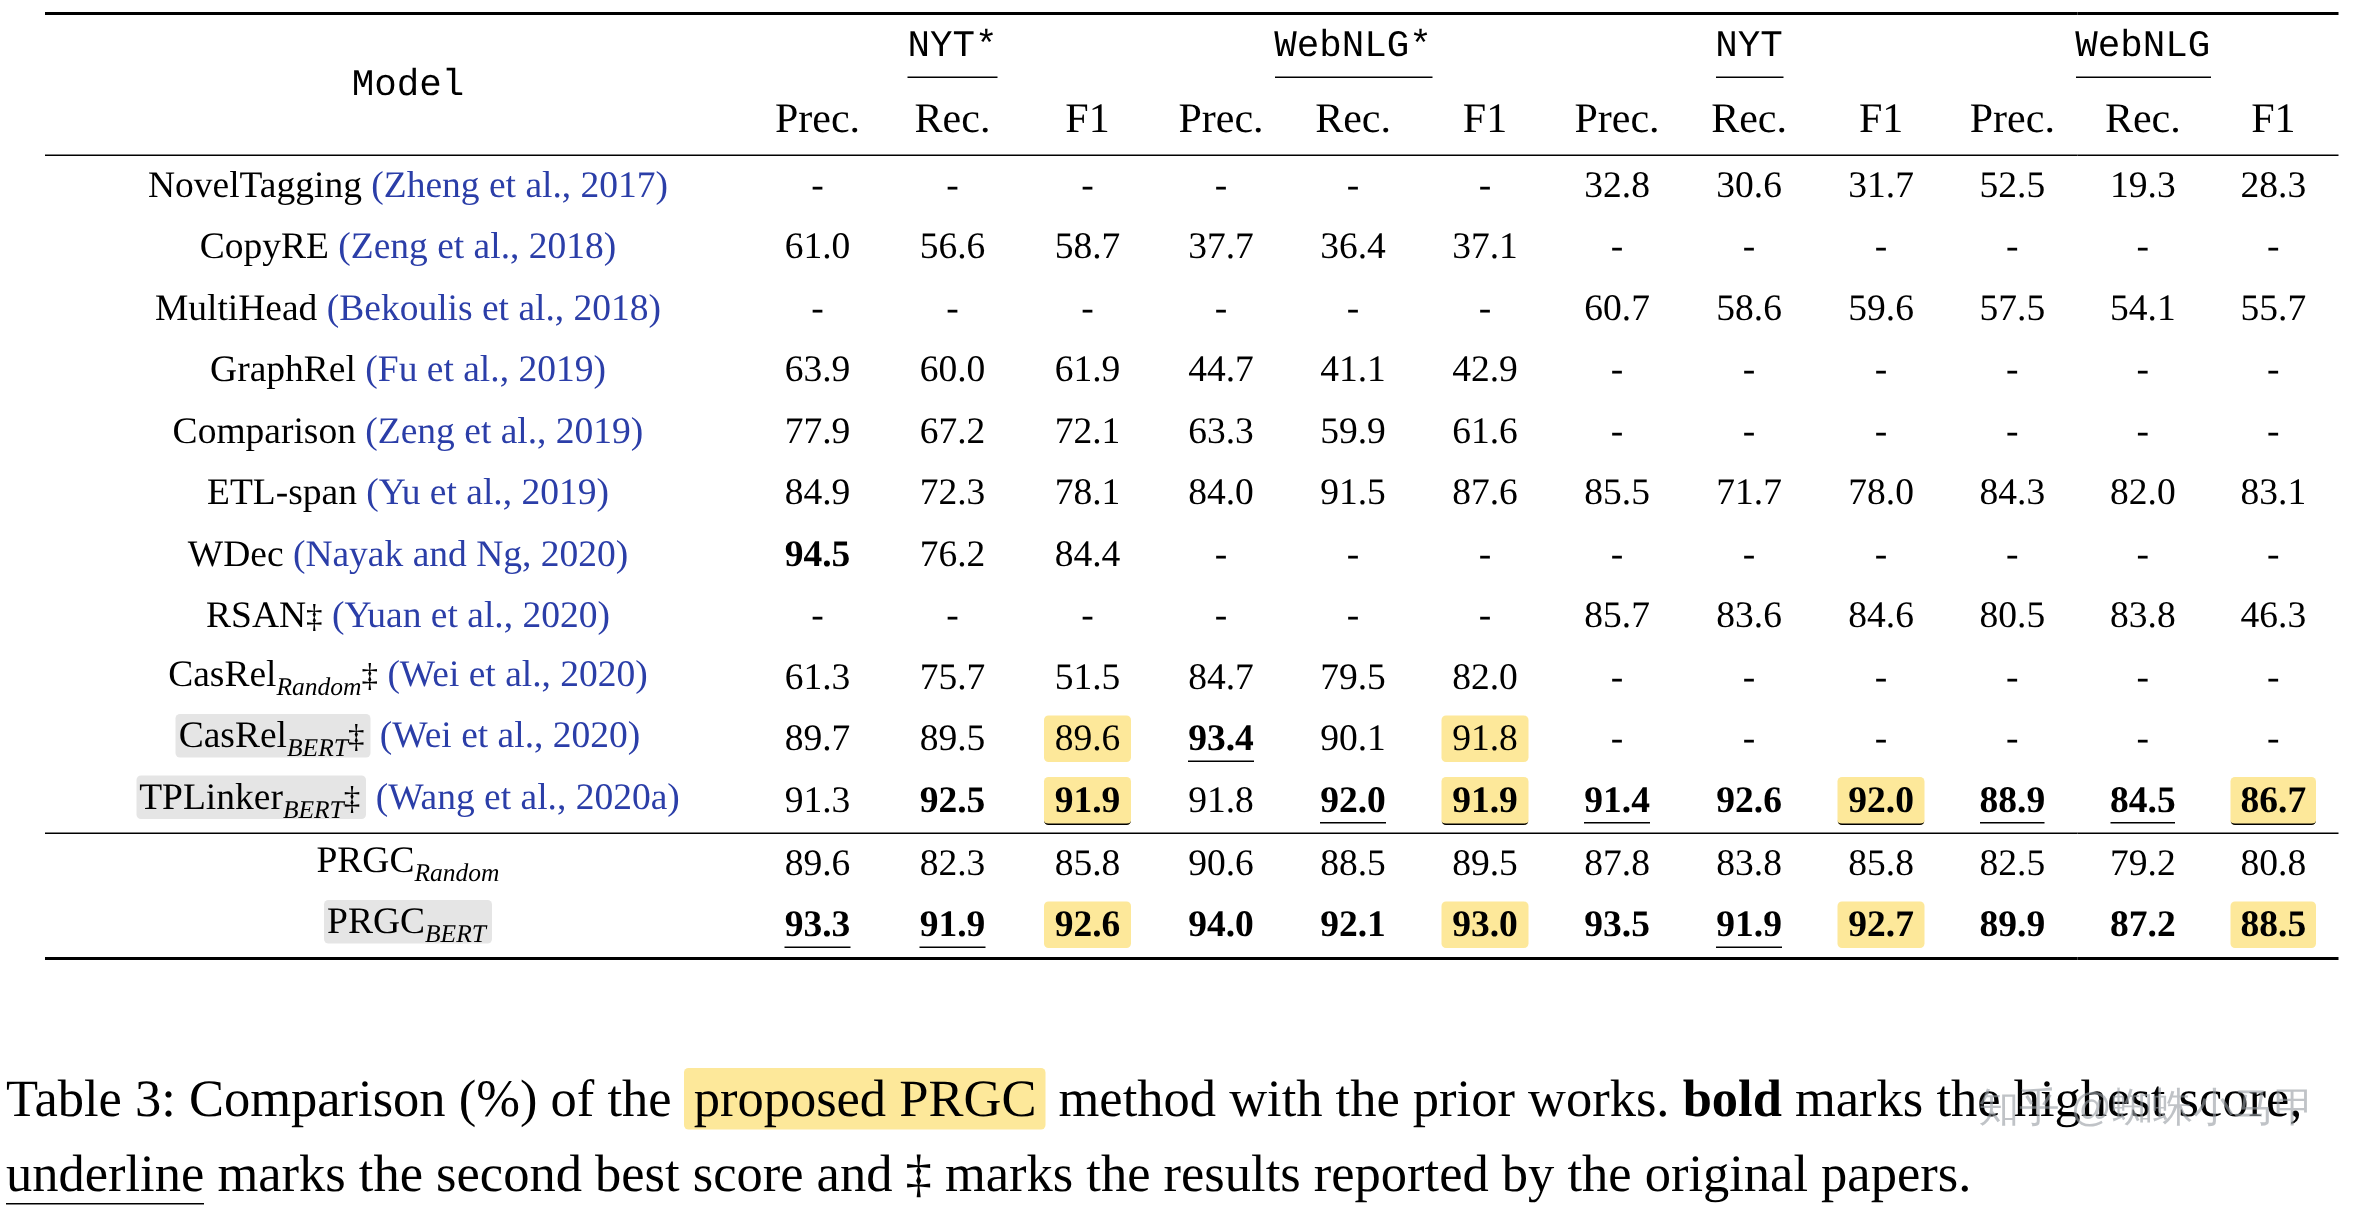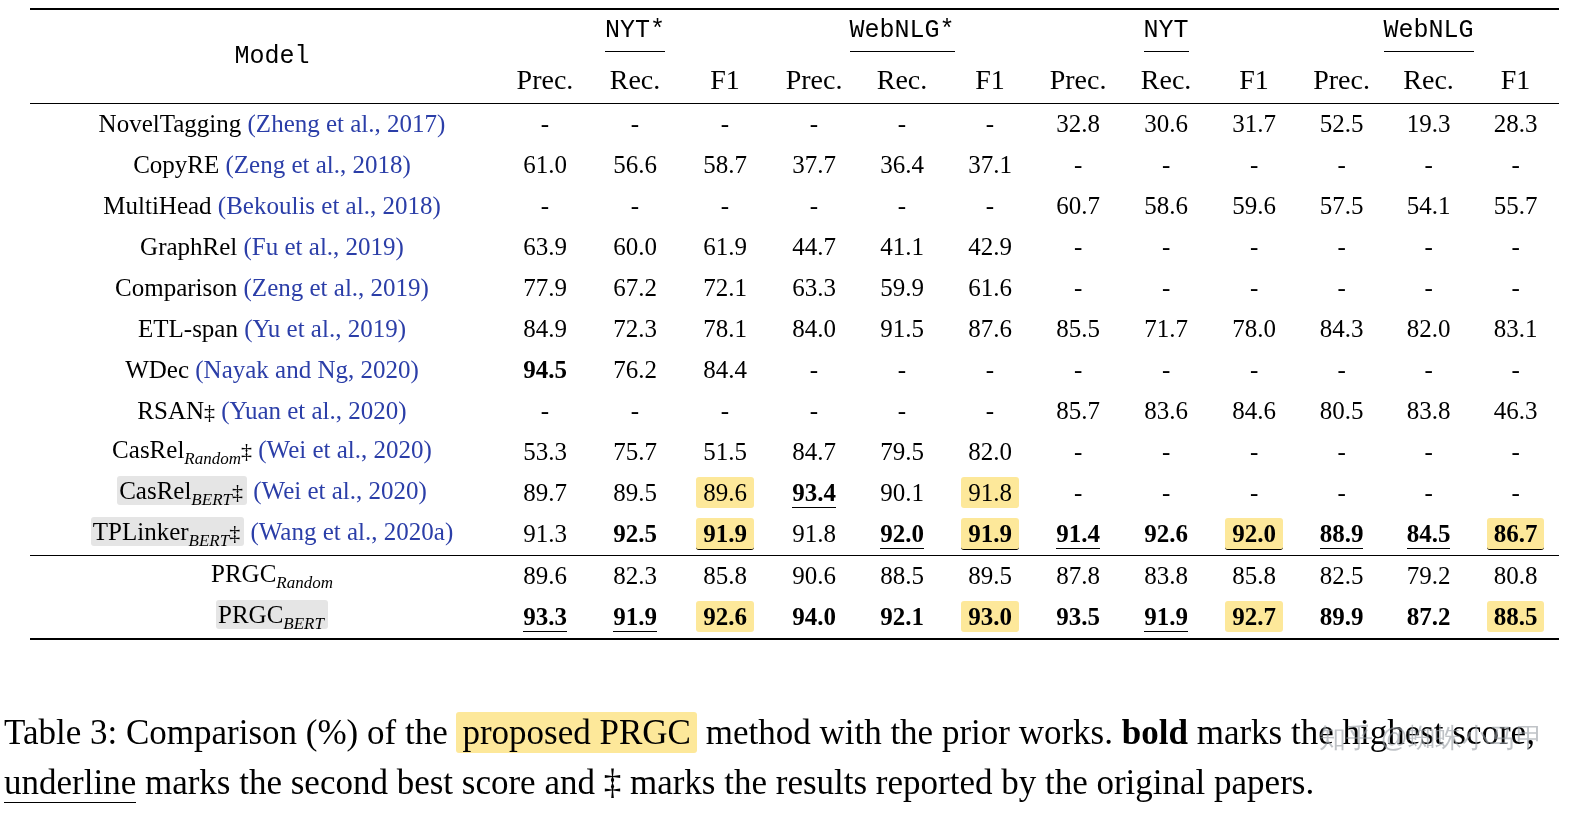--- a/index.html
+++ b/index.html
@@ -279,21 +279,21 @@
           <td><span class="">-</span></td>
           <td><span class="">85.7</span></td>
           <td><span class="">83.6</span></td>
           <td><span class="">84.6</span></td>
           <td><span class="">80.5</span></td>
           <td><span class="">83.8</span></td>
           <td><span class="">46.3</span></td>
         </tr>
         <tr class="datarow">
           <td class="model-col"><span>CasRel<span class="sub">Random</span><span class="dag">‡</span></span> <span class="cite">(Wei et al., 2020)</span></td>
-          <td><span class="">53.3</span></td>
+          <td><span class="">61.3</span></td>
           <td><span class="">75.7</span></td>
           <td><span class="">51.5</span></td>
           <td><span class="">84.7</span></td>
           <td><span class="">79.5</span></td>
           <td><span class="">82.0</span></td>
           <td><span class="">-</span></td>
           <td><span class="">-</span></td>
           <td><span class="">-</span></td>
           <td><span class="">-</span></td>
           <td><span class="">-</span></td>

